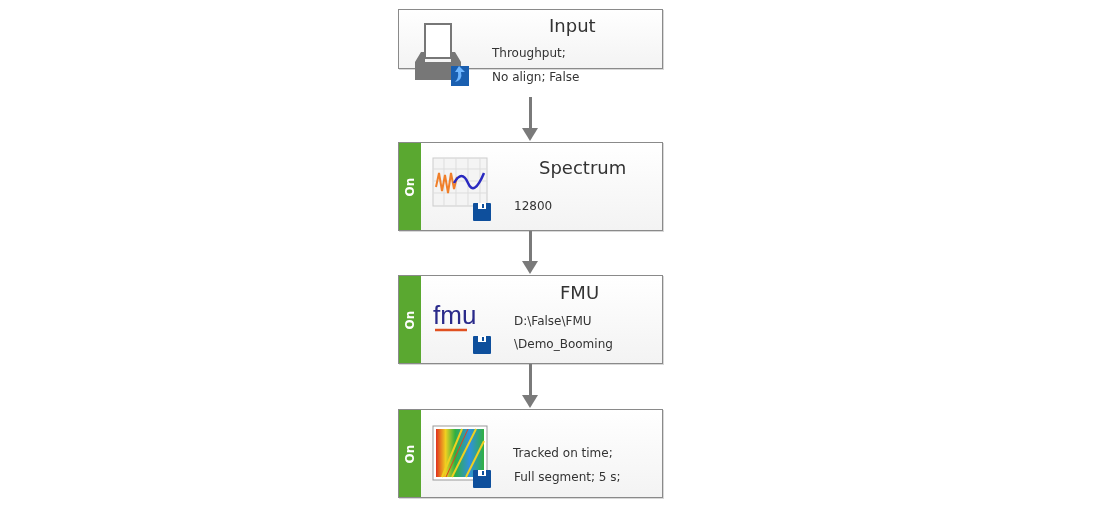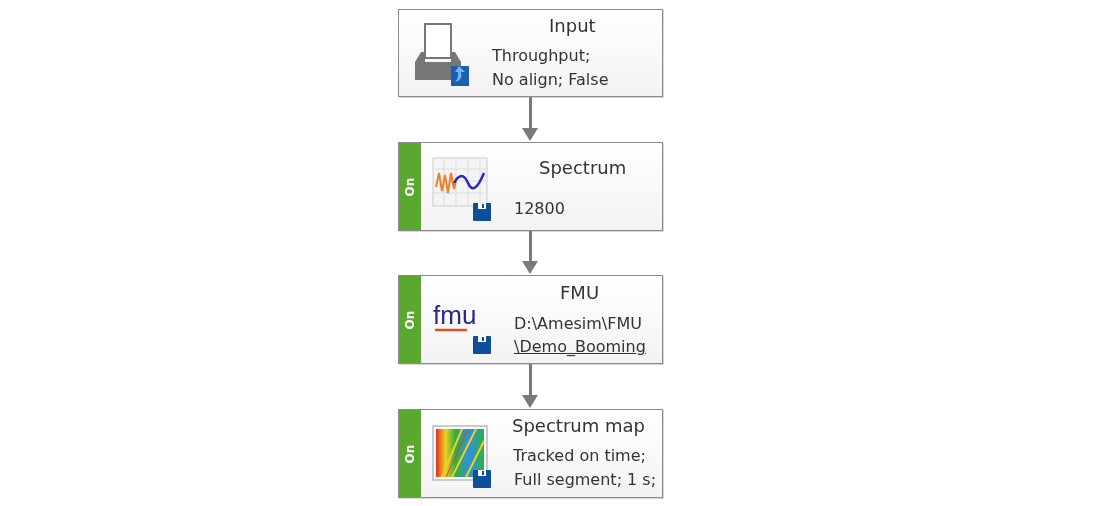--- a/index.html
+++ b/index.html
@@ -3,32 +3,32 @@
 <meta charset="utf-8">
 <style>
   html,body{margin:0;padding:0;background:#ffffff;}
   body{width:1110px;height:506px;position:relative;overflow:hidden;font-family:"DejaVu Sans","Liberation Sans",sans-serif;color:#333;}
   .block{position:absolute;left:398px;width:265px;box-sizing:border-box;border:1px solid #8a8a8a;background:linear-gradient(#ffffff,#f3f3f3);box-shadow:1px 1px 0 #d8d8d8;}
   .block.on{padding-left:22px;}
   .onbar{position:absolute;left:0;top:0;bottom:0;width:22px;background:#5aa830;display:flex;align-items:center;justify-content:center;}
   .onbar span{color:#fff;font-size:12px;font-weight:bold;transform:rotate(-90deg);white-space:nowrap;}
   .inner{position:relative;height:100%;}
   .title{position:absolute;font-size:18px;color:#333;white-space:nowrap;}
-  .line{position:absolute;font-size:16px;color:#333;white-space:nowrap;}
+  .line{position:absolute;font-size:12px;color:#333;white-space:nowrap;}
   .icon{position:absolute;}
   .floppy{position:absolute;width:18px;height:18px;background:#0e4f9c;border-radius:1px;}
   .floppy::before{content:"";position:absolute;left:5px;top:0;width:8px;height:6px;background:#fff;}
   .floppy::after{content:"";position:absolute;left:9px;top:1px;width:2px;height:4px;background:#0e4f9c;}
   .arrow{position:absolute;left:529px;width:3px;background:#7a7a7a;}
   .arrowhead{position:absolute;left:522px;width:0;height:0;border-left:8px solid transparent;border-right:8px solid transparent;border-top:13px solid #7a7a7a;}
 </style>
 </head>
 <body>
 
-<div class="block" style="top:9px;height:88px;">
+<div class="block" style="top:9px;height:60px;">
   <div class="inner">
     <svg class="icon" style="left:12px;top:10px;" width="62" height="70" viewBox="0 0 62 70">
       <rect x="14" y="4" width="26" height="34" fill="#fff" stroke="#777" stroke-width="2"></rect>
       <path d="M4 42 L10 32 L14 32 L14 42 L40 42 L40 32 L44 32 L50 42 L50 60 L4 60 Z" fill="#777"></path>
       <rect x="40" y="46" width="18" height="20" fill="#1a5fb0"></rect>
       <path d="M44 62 Q52 60 50 52 L54 52 L48 46 L44 52 L47 52 Q48 58 44 62 Z" fill="#6fb6ff"></path>
     </svg>
     <div class="title" style="left:150px;top:5px;">Input</div>
     <div class="line" style="left:93px;top:36px;">Throughput;</div>
     <div class="line" style="left:93px;top:60px;text-align:center;">No align; False</div>
@@ -70,22 +70,22 @@
   <div class="onbar">
       <span>On</span>
     </div>
   <div class="inner">
     <svg class="icon" style="left:12px;top:24px;" width="60" height="40" viewBox="0 0 60 40">
       <text x="0" y="24" font-family="Liberation Sans, sans-serif" font-size="26" fill="#2a2a8a">fmu</text>
       <line x1="2" y1="30" x2="34" y2="30" stroke="#e05020" stroke-width="2.5"></line>
     </svg>
     <div class="floppy" style="left:52px;top:60px;"></div>
     <div class="title" style="left:139px;top:6px;">FMU</div>
-    <div class="line" style="left:93px;top:38px;">D:\Amesim\FMU</div>
-    <div class="line" style="left:93px;top:61px;text-decoration:underline;">\Demo_Booming</div>
+    <div class="line" style="left:93px;top:38px;">D:\False\FMU</div>
+    <div class="line" style="left:93px;top:61px;">\Demo_Booming</div>
   </div>
 </div>
 
 <div class="arrow" style="top:364px;height:32px;"></div>
 <div class="arrowhead" style="top:395px;"></div>
 
 <div class="block on" style="top:409px;height:89px;">
   <div class="onbar">
       <span>On</span>
     </div>
@@ -105,17 +105,16 @@
       <g stroke="#f0d020" stroke-width="2" fill="none">
         <line x1="10" y1="52" x2="30" y2="4"></line>
           <line x1="20" y1="52" x2="44" y2="4"></line>
           <line x1="34" y1="52" x2="52" y2="16"></line>
       </g>
       <g stroke="#e04020" stroke-width="1" fill="none">
         <line x1="14" y1="52" x2="36" y2="4"></line>
       </g>
     </svg>
     <div class="floppy" style="left:52px;top:60px;"></div>
-    <div class="title" style="left:91px;top:5px;">Spectrum map</div>
     <div class="line" style="left:92px;top:36px;">Tracked on time;</div>
-    <div class="line" style="left:93px;top:60px;">Full segment; 1 s;</div>
+    <div class="line" style="left:93px;top:60px;">Full segment; 5 s;</div>
   </div>
 </div>
 
 </body></html>

